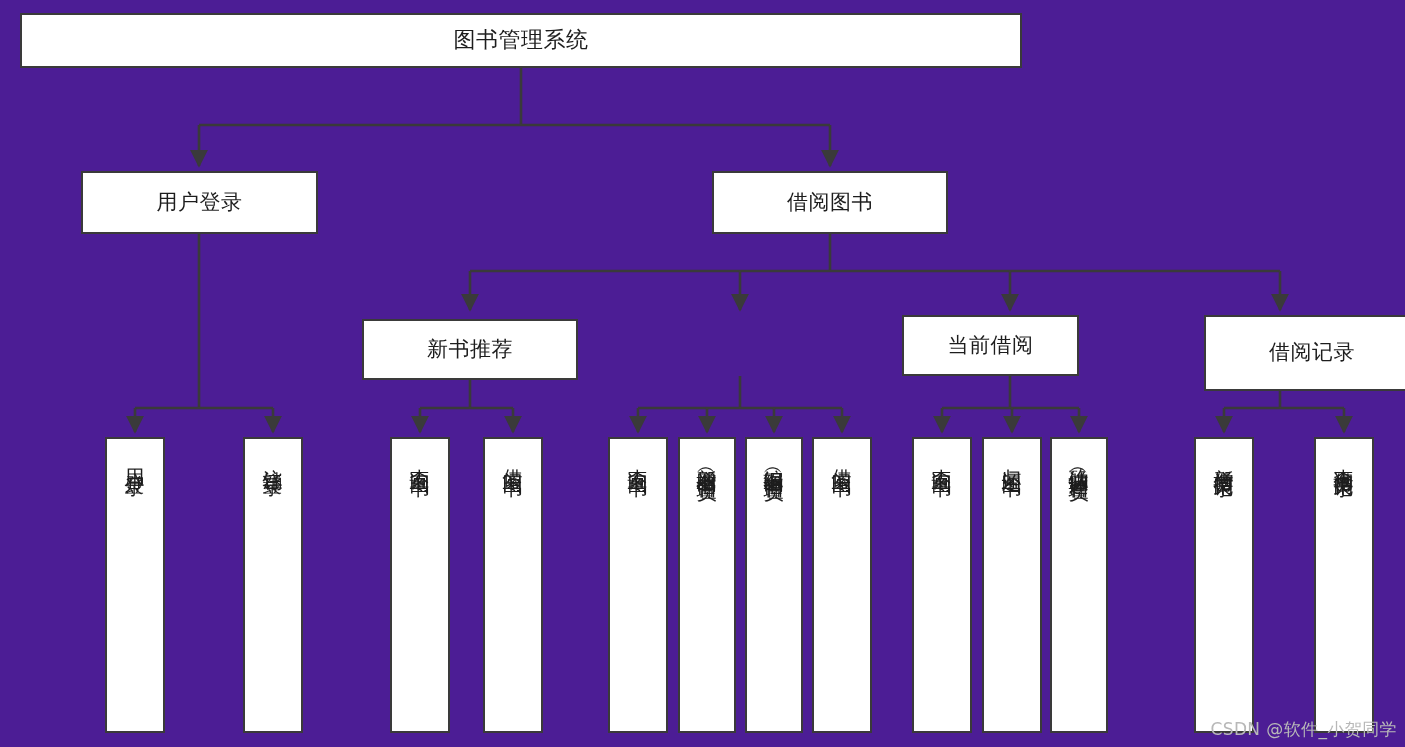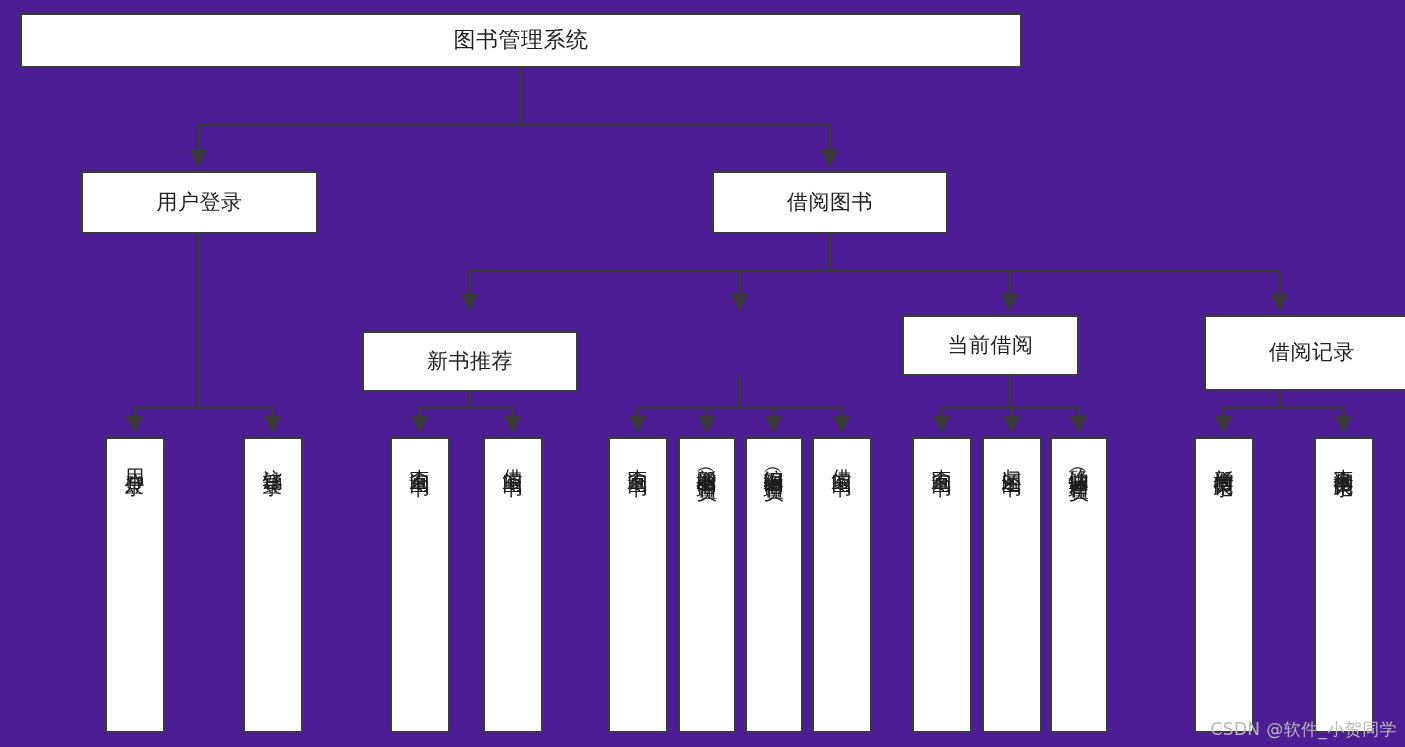--- a/index.html
+++ b/index.html
@@ -139,21 +139,21 @@
   </div>
 
   <div class="node horizontal" style="left:81px; top:171px; width:237px; height:63px;">
     <span class="label">用户登录</span>
   </div>
 
   <div class="node horizontal" style="left:712px; top:171px; width:236px; height:63px;">
     <span class="label">借阅图书</span>
   </div>
 
-  <div class="node horizontal" style="left:362px; top:331px; width:216px; height:61px;">
+  <div class="node horizontal" style="left:362px; top:319px; width:216px; height:61px;">
     <span class="label">新书推荐</span>
   </div>
 
 
   <div class="node horizontal" style="left:902px; top:315px; width:177px; height:61px;">
     <span class="label">当前借阅</span>
   </div>
 
   <div class="node horizontal" style="left:1204px; top:315px; width:216px; height:76px;">
     <span class="label">借阅记录</span>

